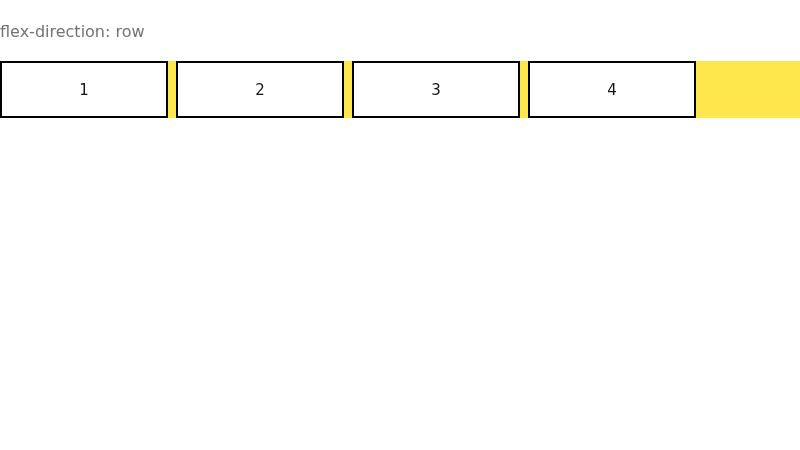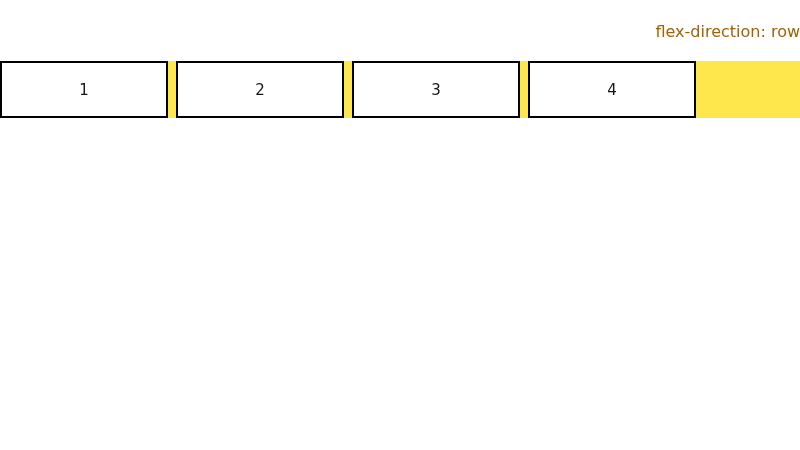--- a/index.html
+++ b/index.html
@@ -8,24 +8,24 @@
     background: #ffffff;
   }
   body {
     width: 800px;
     height: 450px;
     overflow: hidden;
     font-family: "DejaVu Sans", "Liberation Sans", sans-serif;
   }
   .demo-title {
     margin: 22px 0 0 0;
-    text-align: right;
+    text-align: left;
     font-size: 16px;
     line-height: 19px;
-    color: #a16207;
+    color: #737373;
   }
   .flex-container {
     margin-top: 20px;
     width: 800px;
     height: 57px;
     display: flex;
     flex-direction: row;
     align-items: stretch;
     background: var(--container-color, #fde74c);
   }

